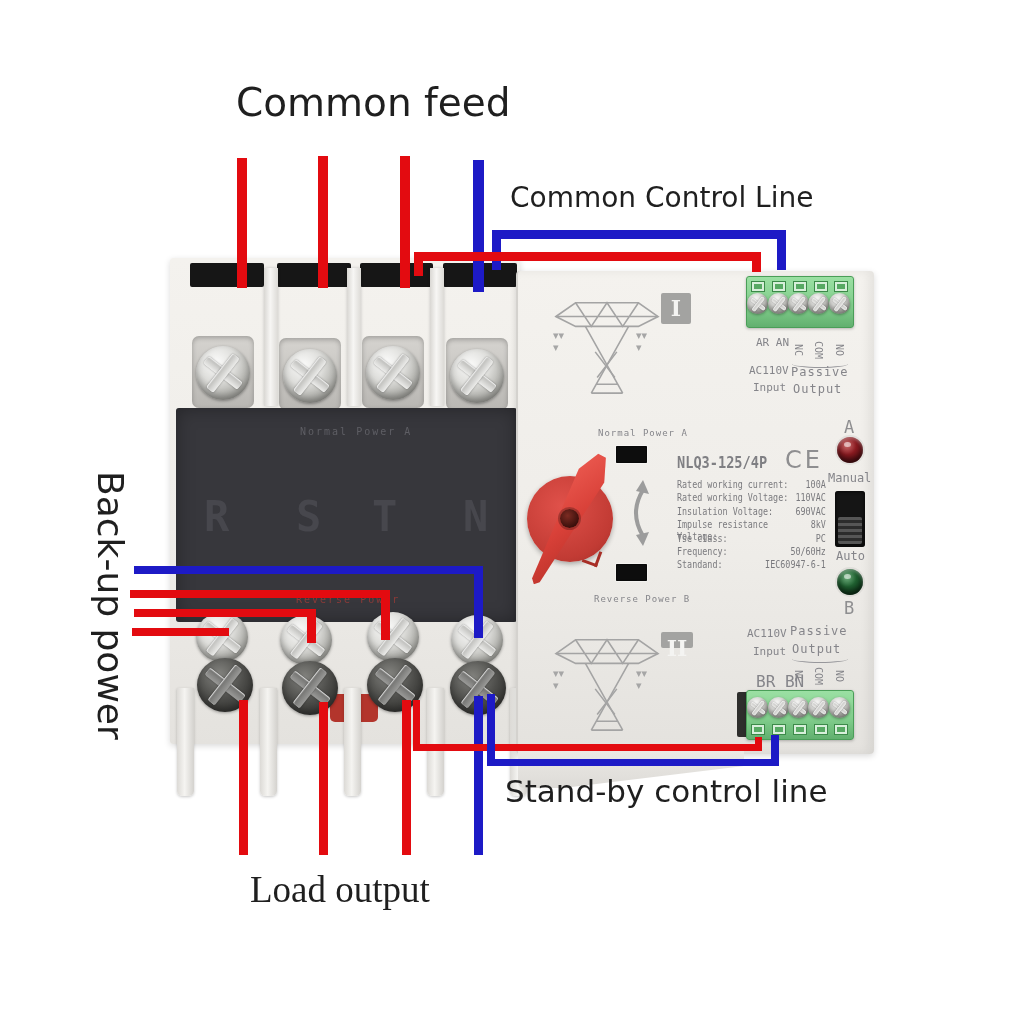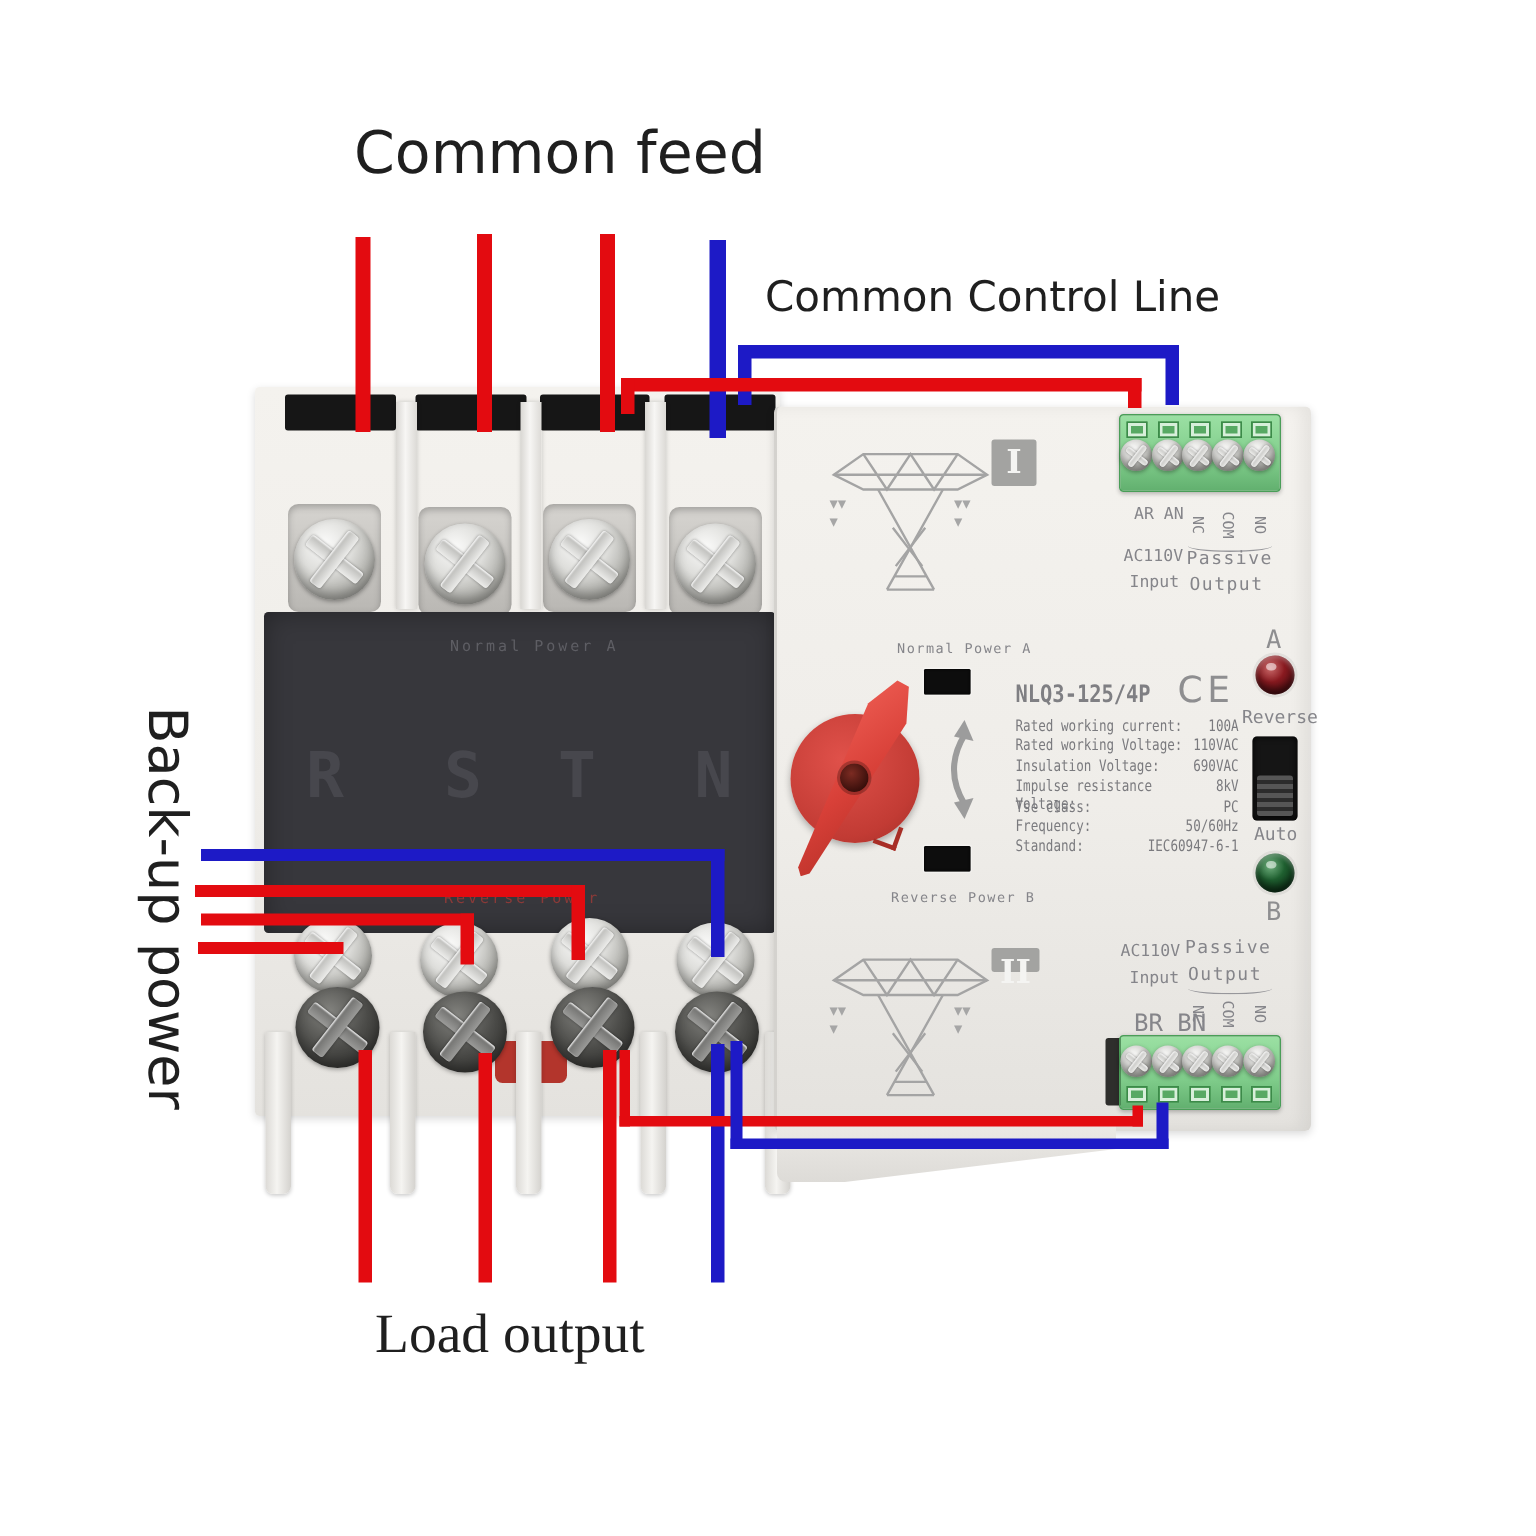--- a/index.html
+++ b/index.html
@@ -171,21 +171,21 @@
         <span>50/60Hz</span>
       </div>
     <div style="display:flex;justify-content:space-between;height:13.4px;">
         <span>Standand:</span>
         <span>IEC60947-6-1</span>
       </div>
   </div>
 
   <div class="dtx" style="left:844px;top:417px;font-size:17px;color:#8e8e90;">A</div>
   <div class="led" style="left:837px;top:437px;width:26px;height:26px;background:radial-gradient(circle at 38% 32%,#c96a6a 0%,var(--led-red,#8a1a20) 40%,#500e13 85%);"></div>
-  <div class="dtx" style="left:828px;top:471px;font-size:12px;">Reverse</div>
+  <div class="dtx" style="left:828px;top:471px;font-size:12px;">Manual</div>
   <div class="abs" style="left:835px;top:491px;width:30px;height:56px;background:#151515;border-radius:3px;box-shadow:inset 0 0 4px #000;">
     <div style="position:absolute;left:3px;top:26px;width:24px;height:27px;border-radius:2px;
                 background:repeating-linear-gradient(180deg,#565656 0 3px,#2c2c2c 3px 6px);box-shadow:0 1px 2px rgba(0,0,0,.6);"></div>
   </div>
   <div class="dtx" style="left:836px;top:549px;font-size:12px;">Auto</div>
   <div class="led" style="left:837px;top:569px;width:26px;height:26px;background:radial-gradient(circle at 38% 32%,#6fae7d 0%,var(--led-green,#1f6030) 40%,#0d3318 85%);"></div>
   <div class="dtx" style="left:844px;top:598px;font-size:17px;color:#8e8e90;">B</div>
 
   <div class="gblock" style="left:746px;top:276px;width:106px;height:50px;"></div>
   <div class="gpin" style="left:751px;top:281px;"></div>
@@ -258,15 +258,16 @@
   <div class="wr" style="left:413px;top:700px;width:7px;height:51px;"></div>
   <div class="wr" style="left:413px;top:744px;width:349px;height:7px;"></div>
   <div class="wr" style="left:755px;top:737px;width:7px;height:14px;"></div>
   <div class="wb" style="left:487px;top:694px;width:8px;height:72px;"></div>
   <div class="wb" style="left:487px;top:759px;width:292px;height:7px;"></div>
   <div class="wb" style="left:771px;top:735px;width:8px;height:31px;"></div>
 
   <div class="abs lbl" style="left:236px;top:80px;font-size:39px;">Common feed</div>
   <div class="abs lbl" style="left:510px;top:181px;font-size:28px;">Common Control Line</div>
   <div class="abs lbl" style="left:131px;top:471px;font-size:36px;transform:rotate(90deg);transform-origin:0 0;">Back-up power</div>
+  <div class="abs lbl" style="left:505px;top:773px;font-size:31px;">Stand-by control line</div>
   <div class="abs lbl" style="left:250px;top:868px;font-size:37px;font-family:Liberation Serif, serif;">Load output</div>
 
 </div>
 
 </body></html>

